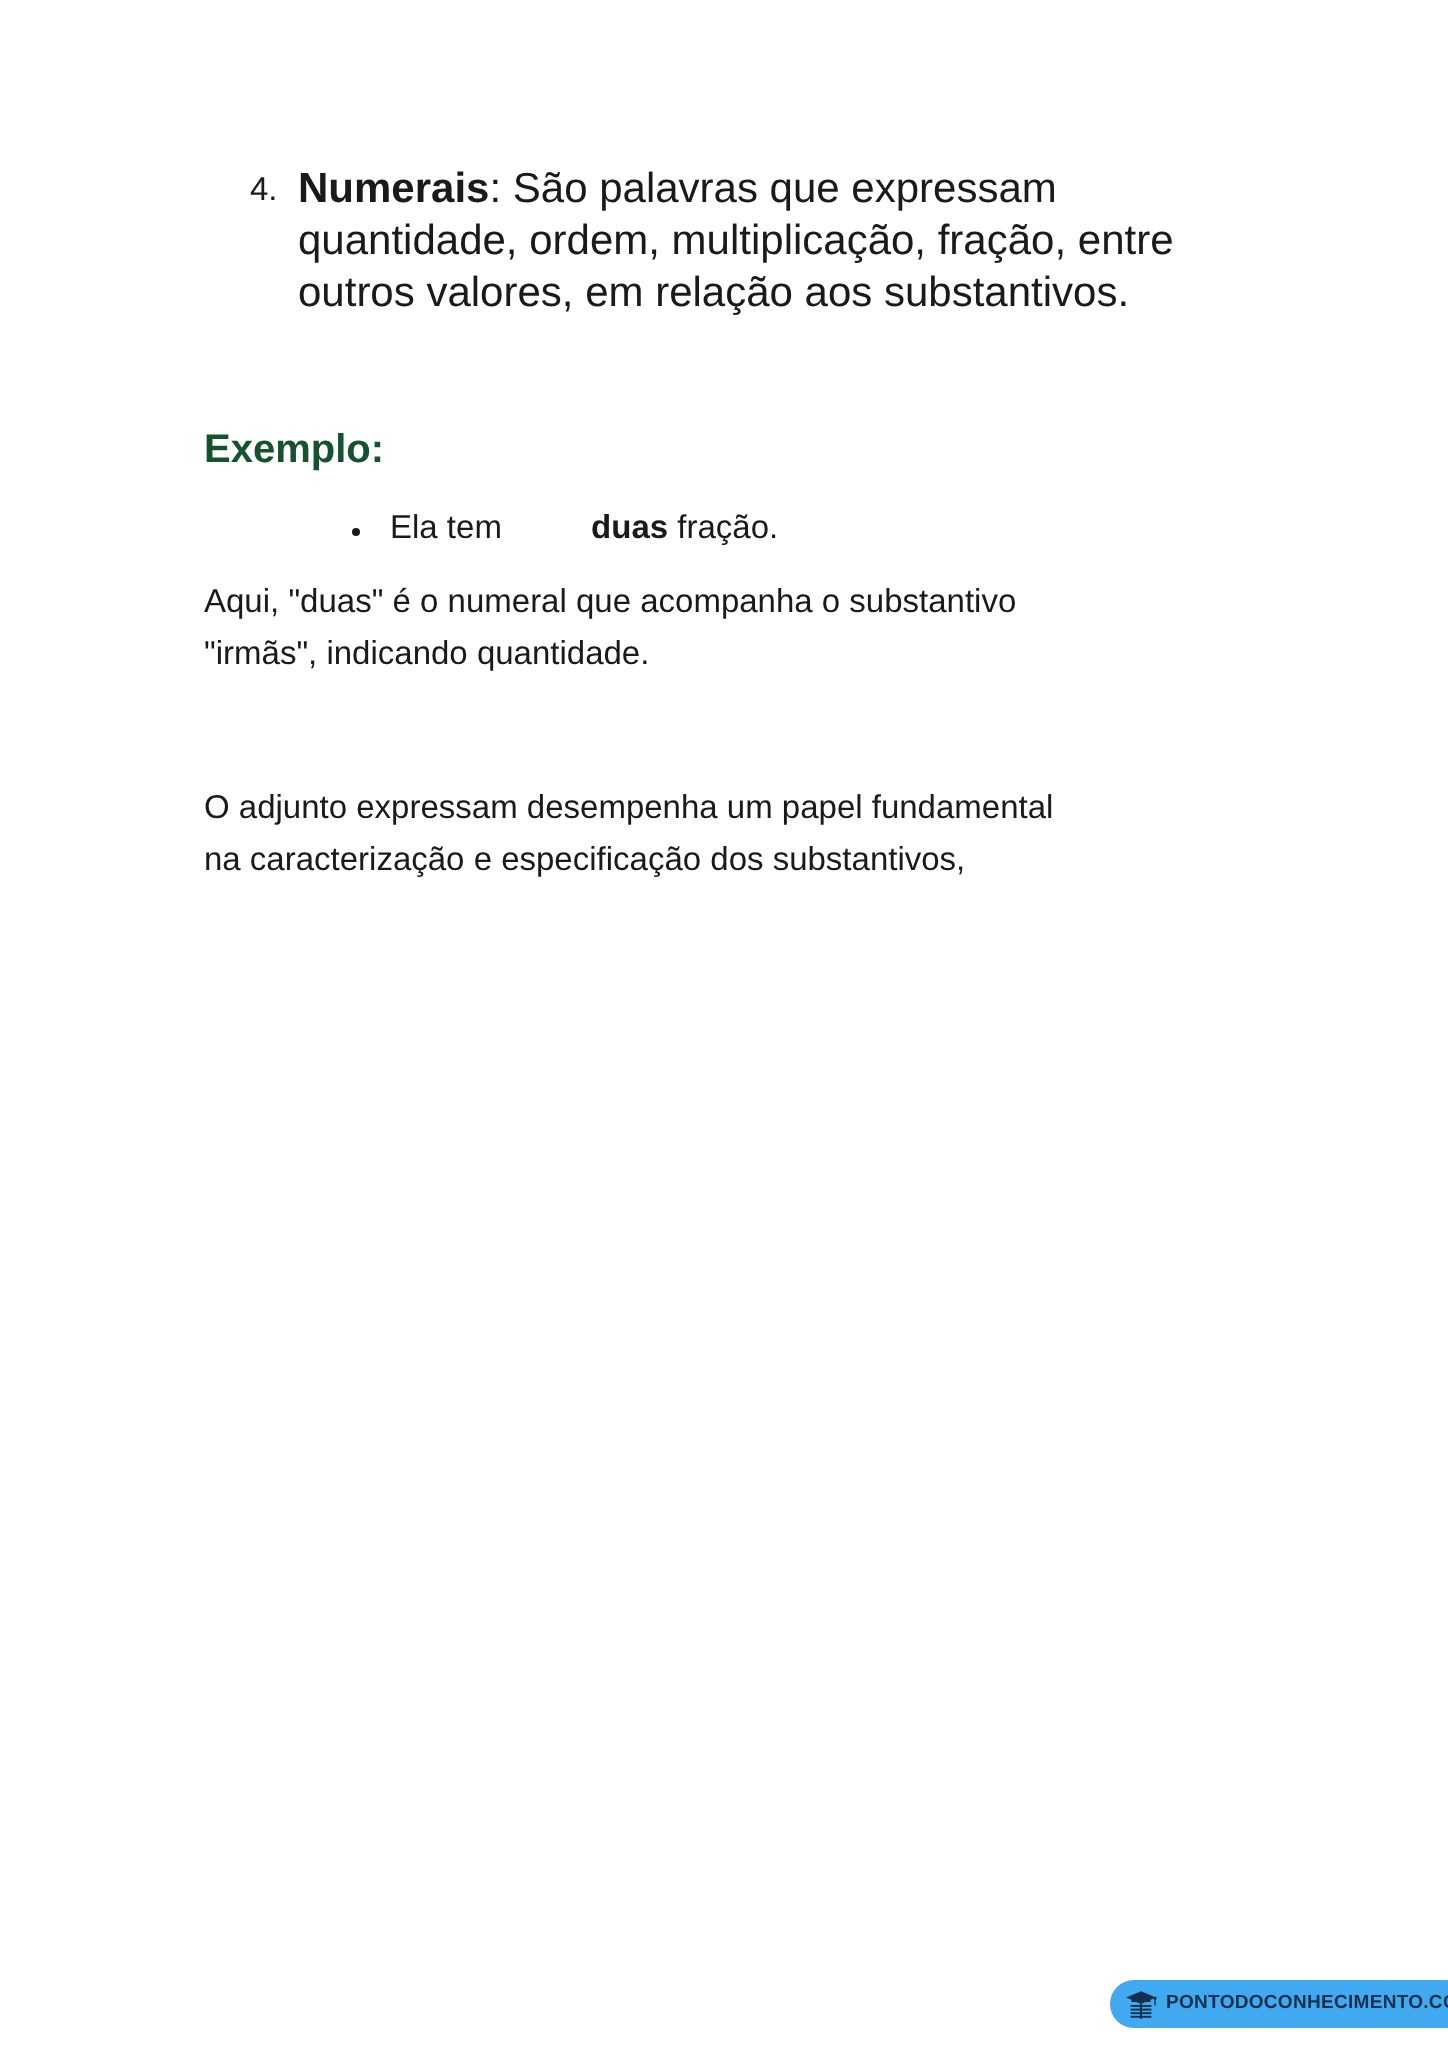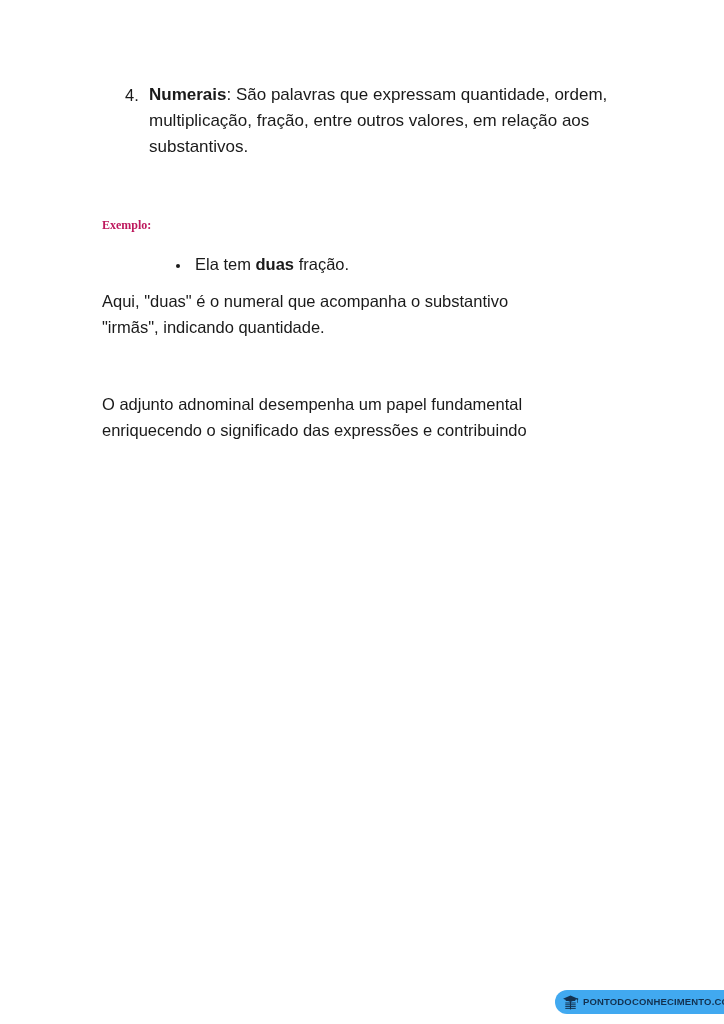--- a/index.html
+++ b/index.html
@@ -51,37 +51,36 @@
   .numbered-item .marker {
     position: absolute;
     left: 23px;
     top: 0;
     font-size: 16.5px;
     line-height: 26px;
     color: #1a1a1a;
   }
   .numbered-item .item-text {
     display: block;
-    font-size: 17px;
+    font-size: 21px;
     line-height: 26px;
   }
   .numbered-item .term {
     font-weight: bold;
   }
 
   
   .example-heading {
     position: absolute;
     left: 102px;
     top: 212px;
-    font-size: 12px;
-    line-height: 26px;
-    font-weight: bold;
-    color: #be185d;
-    font-family: Liberation Serif, serif;
+    font-size: 20px;
+    line-height: 26px;
+    font-weight: bold;
+    color: #14532d;
   }
 
   
   .bullet-list {
     position: absolute;
     left: 102px;
     top: 251px;
     width: 520px;
     margin: 0;
     padding: 0;
@@ -99,20 +98,21 @@
     left: 74px;
     top: 0;
     width: 4px;
     height: 4px;
     margin-top: 13px;
     background: #1a1a1a;
     border-radius: 50%;
   }
   .bullet-item .emph {
     font-weight: bold;
+    margin-left: 40px;
   }
 
   
   .para {
     position: absolute;
     left: 102px;
     width: 510px;
     margin: 0;
     font-size: 16.5px;
     line-height: 26px;
@@ -179,22 +179,22 @@
         <span class="bullet-dot"></span><span>Ela tem </span><span class="emph">duas</span><span> fração.</span>
       </li>
     </ul>
 
     <p class="para para-explanation">
       <span class="line">Aqui, "duas" é o numeral que acompanha o substantivo</span>
       <span class="line">"irmãs", indicando quantidade.</span>
     </p>
 
     <p class="para para-conclusion">
-      <span class="line">O adjunto adnominal desempenha um papel fundamental</span>
-      <span class="line">enriquecendo o significado das expressões e contribuindo</span>
+      <span class="line">O adjunto expressam desempenha um papel fundamental</span>
+      <span class="line">na caracterização e especificação dos substantivos,</span>
     </p>
 
   </div>
 
   <div class="watermark-badge">
     <svg class="brand-icon" viewBox="0 0 32 32">
       <g fill="#13314f">
         <path d="M16 3 L30 9 L16 15 L2 9 Z"></path>
         <rect x="7" y="11" width="18" height="2.2"></rect>
         <rect x="6.2" y="16" width="19.6" height="1.8"></rect>

